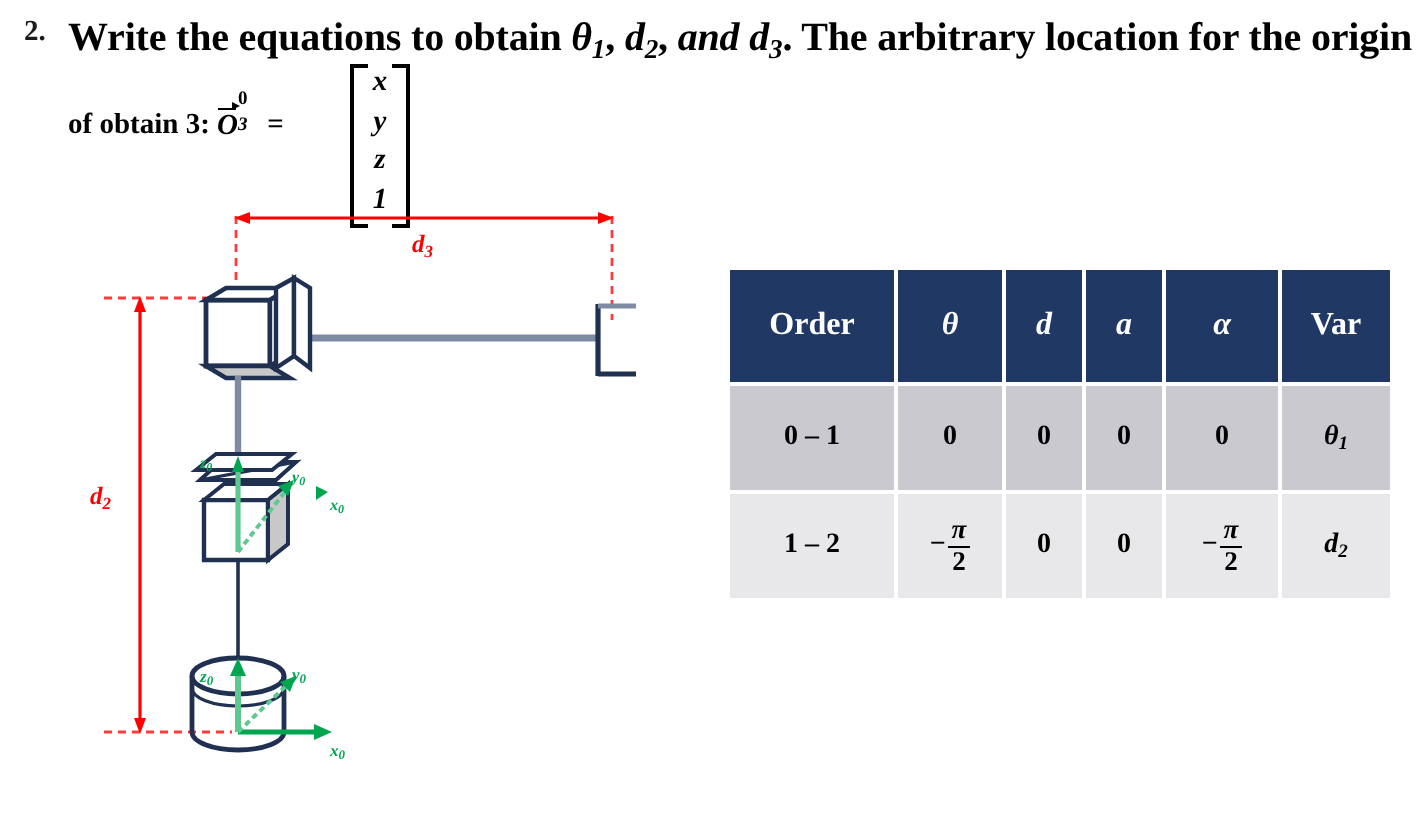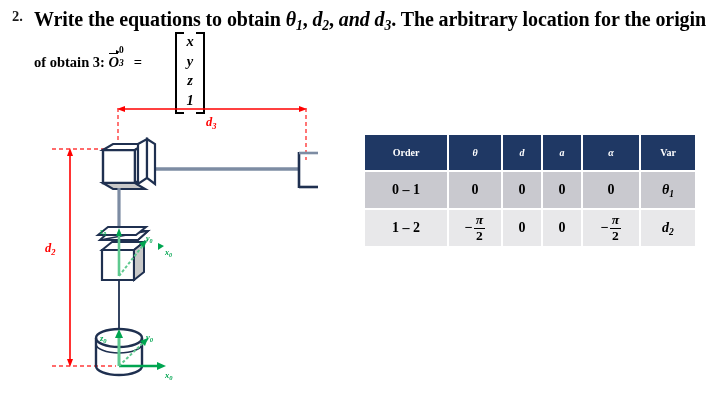--- a/index.html
+++ b/index.html
@@ -125,32 +125,32 @@
   #dh-table {
     position: absolute;
     left: 363px; top: 133px;
     border-collapse: separate;
     border-spacing: 2px;
     font-family: "Liberation Serif", "DejaVu Serif", serif;
   }
   #dh-table th {
     background: #1f3864;
     color: #ffffff;
-    font-size: 10px;
-    font-weight: bold;
-    height: 35px;
+    font-size: 16px;
+    font-weight: bold;
+    height: 56px;
     text-align: center;
     padding: 0 4px;
     vertical-align: middle;
   }
   #dh-table td {
     font-size: 14px;
     font-weight: bold;
     color: #000;
-    height: 36px;
+    height: 52px;
     text-align: center;
     padding: 0 4px;
     vertical-align: middle;
   }
   #dh-table tr.row-a td { background: #c9c9cf; }
   #dh-table tr.row-b td { background: #e8e8ea; }
 
   .col-order { width: 74px; }
   .col-theta { width: 44px; }
   .col-d     { width: 30px; }

